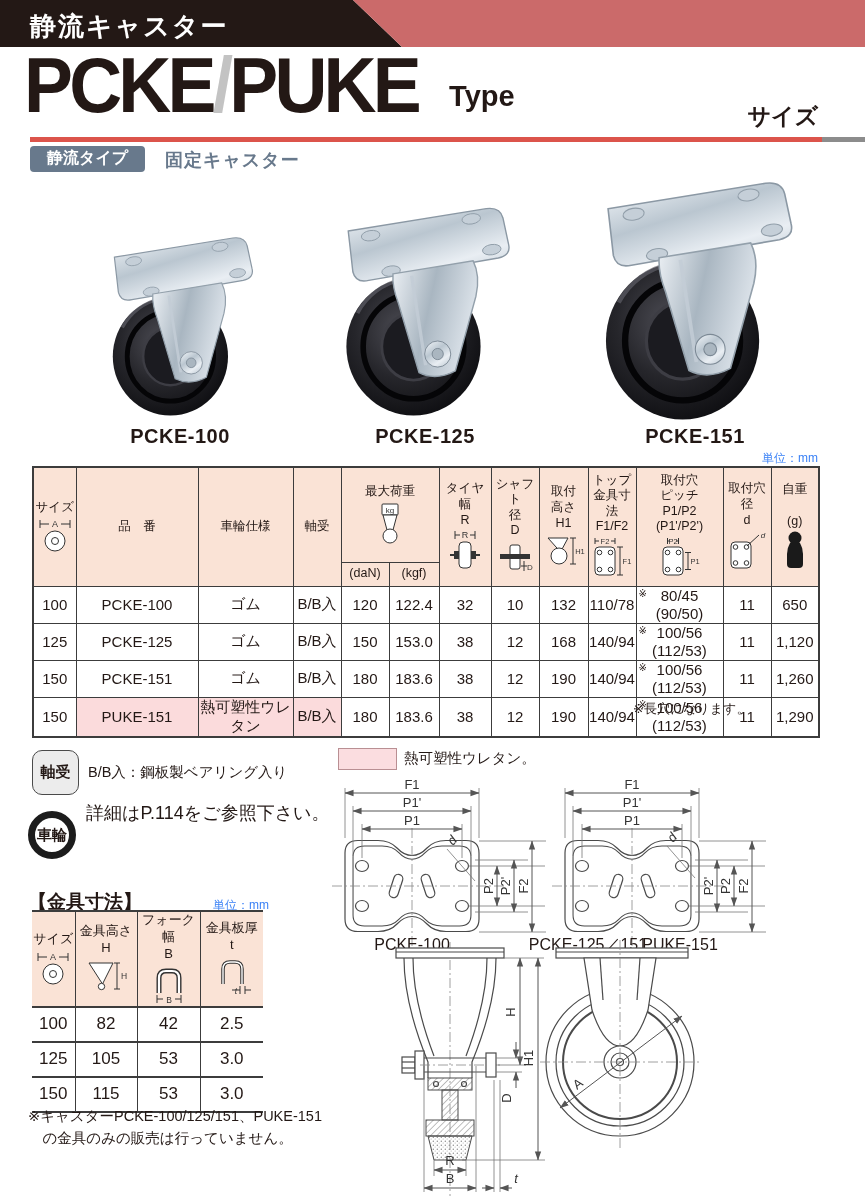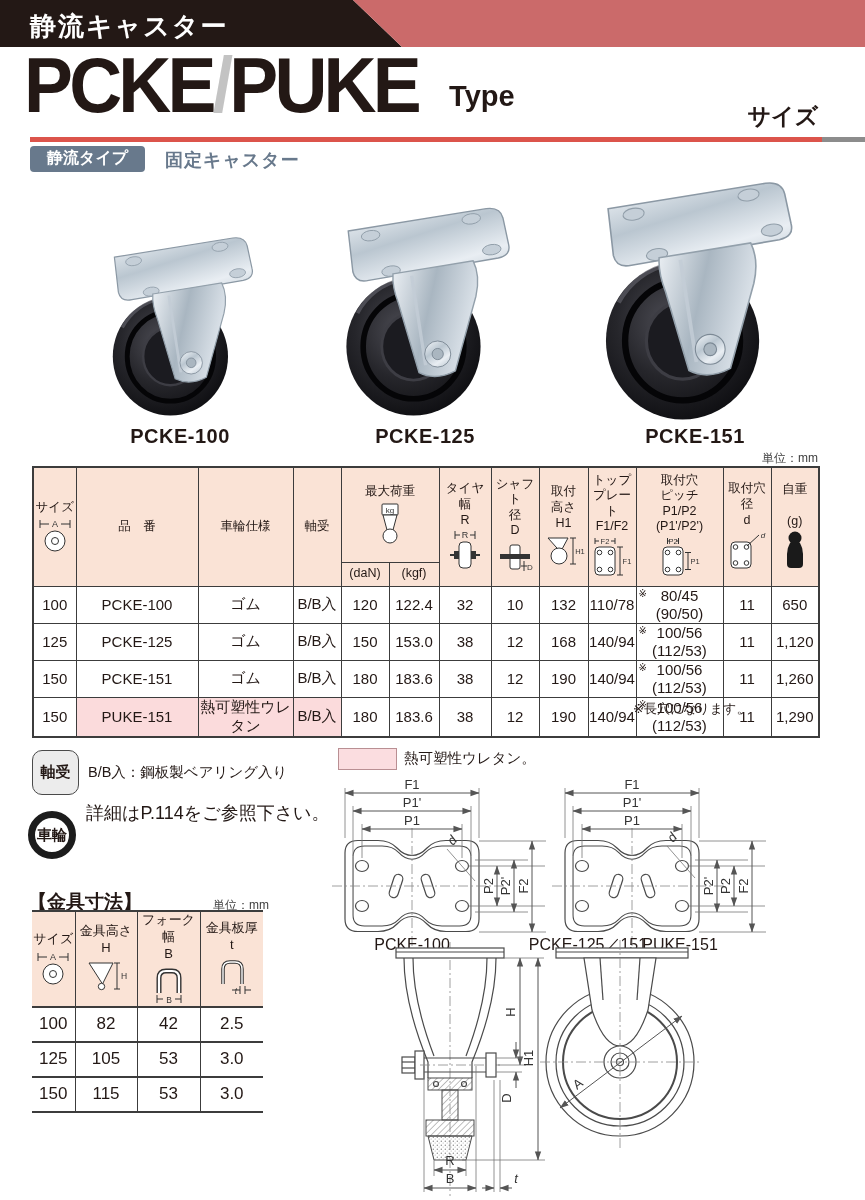--- a/index.html
+++ b/index.html
@@ -22,21 +22,21 @@
   .rule-red{left:30px;top:137px;width:792px;height:5px;background:#dc544b;}
   .rule-gray{left:822px;top:137px;width:43px;height:5px;background:#8c8c8c;}
   .type-badge{left:30px;top:146px;background:#68798c;color:#fff;font-size:16px;font-weight:bold;
     padding:2px 17px 3px;border-radius:4px;}
   .subtype{left:165px;top:148px;color:#68798c;font-size:18px;font-weight:600;letter-spacing:1px;}
 
   
   .plabel{font-size:20px;font-weight:bold;text-align:center;width:160px;letter-spacing:.5px;}
 
   
-  .unit{font-size:12px;color:#404040;}
+  .unit{font-size:12px;color:#3b82f6;}
   table.main{position:absolute;left:32px;top:466px;border-collapse:collapse;table-layout:fixed;}
   table.main th,table.main td{border:1px solid #3c3c3c;text-align:center;vertical-align:middle;
     padding:0;overflow:hidden;}
   table.main{border:2px solid #3c3c3c;}
   table.main th{background:#fae3d6;font-weight:normal;font-size:12.5px;line-height:1.25;}
   table.main .thc{display:flex;flex-direction:column;align-items:center;justify-content:center;gap:2px;
     white-space:pre-line;}
   table.main td{font-size:15px;background:#fff;}
   table.main td.hl{background:#fbdbdc;}
   td.ptc{position:relative;font-size:13.5px;line-height:1.2;}
@@ -241,21 +241,21 @@
             <g class="ithin">
                   <line x1="32" y1="5" x2="32" y2="31"></line>
                   <line x1="29" y1="5" x2="35" y2="5"></line>
                   <line x1="29" y1="31" x2="35" y2="31"></line>
                 </g>
             <text x="39" y="21" font-size="7.5" text-anchor="middle" fill="#333">H1</text>
           </svg></div>
       </th>
       <th rowspan="2">
         <div class="thc"><span>トップ
-プレート
+金具寸法
 F1/F2</span>
           <svg width="46" height="44" viewBox="0 0 46 44">
             <g class="ithin">
                   <line x1="6" y1="1" x2="6" y2="7"></line>
                   <line x1="26" y1="1" x2="26" y2="7"></line>
               <line x1="6" y1="4" x2="10" y2="4"></line>
                   <line x1="22" y1="4" x2="26" y2="4"></line>
                 </g>
             <text x="16" y="7" font-size="7.5" text-anchor="middle" fill="#333">F2</text>
             <rect x="6" y="10" width="20" height="28" rx="4" fill="#fff" stroke="#333"></rect>
@@ -497,20 +497,22 @@
       <td>3.0</td>
     </tr>
     <tr style="height:35px">
       <td>150</td>
       <td>115</td>
       <td>53</td>
       <td>3.0</td>
     </tr>
   </tbody>
     </table>
+  <div class="abs bnote">※キャスターPCKE-100/125/151、PUKE-151
+　の金具のみの販売は行っていません。</div>
 
   <svg class="abs" style="left:330px;top:780px" width="535" height="420" viewBox="330 780 535 420">
     <defs>
       <marker id="ar" viewBox="0 0 10 10" refX="9.5" refY="5" markerWidth="9" markerHeight="9" orient="auto-start-reverse">
         <path d="M0,1.5 L10,5 L0,8.5 z" fill="#555"></path>
       </marker>
       <pattern id="hatch" width="4.5" height="4.5" patternUnits="userSpaceOnUse" patternTransform="rotate(45)">
         <line x1="0" y1="0" x2="0" y2="4.5" stroke="#8a8a8a" stroke-width="1.1"></line>
       </pattern>
       <pattern id="stip" width="4" height="4" patternUnits="userSpaceOnUse">

